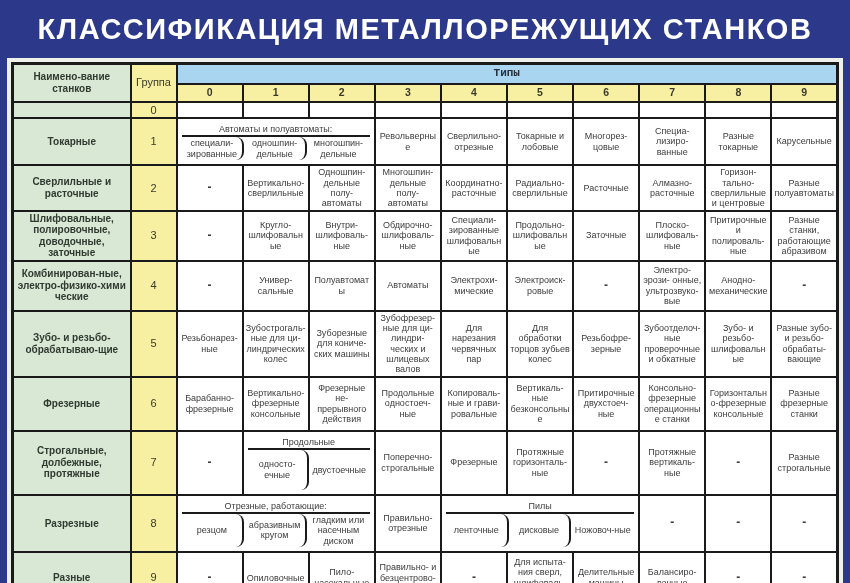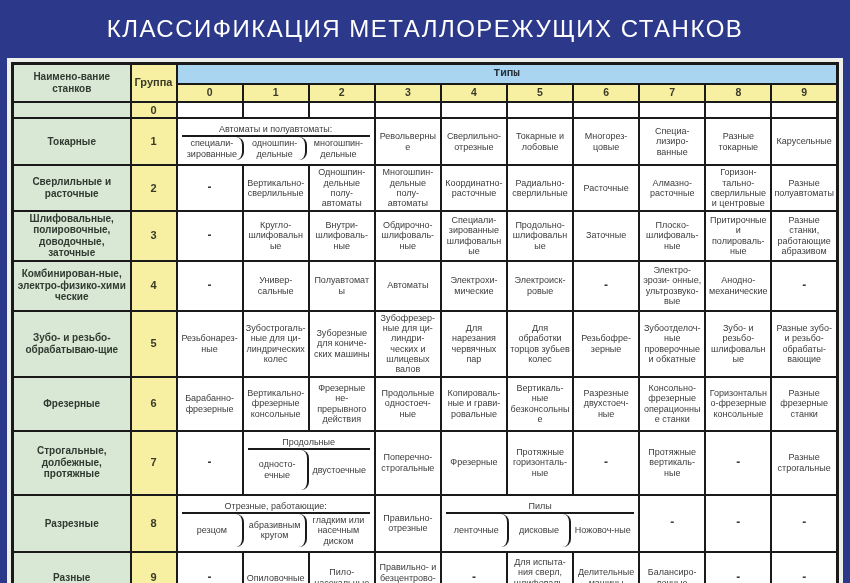--- a/index.html
+++ b/index.html
@@ -10,22 +10,22 @@
     font-family: "Liberation Sans", sans-serif;
     overflow: hidden;
   }
   .titlebar {
     height: 58px;
     display: flex; align-items: center; justify-content: center;
   }
   .titlebar h1 {
     margin: 0;
     color: #ffffff;
-    font-size: 24px;
-    font-weight: 400;
+    font-size: 29px;
+    font-weight: 700;
     letter-spacing: 1.5px;
     white-space: nowrap;
   }
   .sheet {
     margin: 0 7px;
     background: #eef0ea;
     padding: 4px 4px 8px 4px;
   }
   table.cls {
     width: 100%;
@@ -39,21 +39,21 @@
     font-size: 9px;
     line-height: 1.15;
     color: #3c3c3c;
     text-align: center;
     vertical-align: middle;
     padding: 1px 2px;
     overflow: hidden;
     overflow-wrap: break-word;
   }
   .name  { background: var(--green, #d9e8d5); font-weight: bold; color: #303a30; font-size: 10px; }
-  .grp   { background: var(--yellow, #f7f0a2); font-weight: bold; color: #3a3a2a; font-size: 11px; }
+  .grp   { background: var(--yellow, #f7f0a2); font-weight: normal; color: #3a3a2a; font-size: 11px; }
   .types-band { background: var(--blue, #a9d5f0); font-weight: bold; font-size: 11px; color: #27313b; font-family: Liberation Mono, monospace; }
   .tnum  { background: var(--yellow, #f7f0a2); font-weight: bold; font-size: 10.5px; color: #3a3a2a; }
   .cell  { background: #ffffff; }
   .dash  { font-weight: 700; font-size: 12px; }
   .hname { font-size: 10px; }
 
   
   .compound { padding: 4px; height: 1px; }
   .comp-wrap { display: flex; flex-direction: column; height: 100%; }
   .comp-head {
@@ -222,21 +222,21 @@
 
   <tr class="r6">
     <td class="name">Фрезерные</td>
     <td class="grp">6</td>
     <td class="cell">Барабанно-фрезерные</td>
     <td class="cell">Вертикально-фрезерные консольные</td>
     <td class="cell">Фрезерные не-прерывного действия</td>
     <td class="cell">Продольные одностоеч-ные</td>
     <td class="cell">Копироваль-ные и грави-ровальные</td>
     <td class="cell">Вертикаль-ные безконсольные</td>
-    <td class="cell">Разрезные двухстоеч-ные</td>
+    <td class="cell">Притирочные двухстоеч-ные</td>
     <td class="cell">Консольно-фрезерные операционные станки</td>
     <td class="cell">Горизонтально-фрезерные консольные</td>
     <td class="cell">Разные фрезерные станки</td>
   </tr>
 
   <tr class="r7">
     <td class="name">Строгальные, долбежные, протяжные</td>
     <td class="grp">7</td>
     <td class="cell dash">-</td>
     <td class="cell compound" colspan="2">

